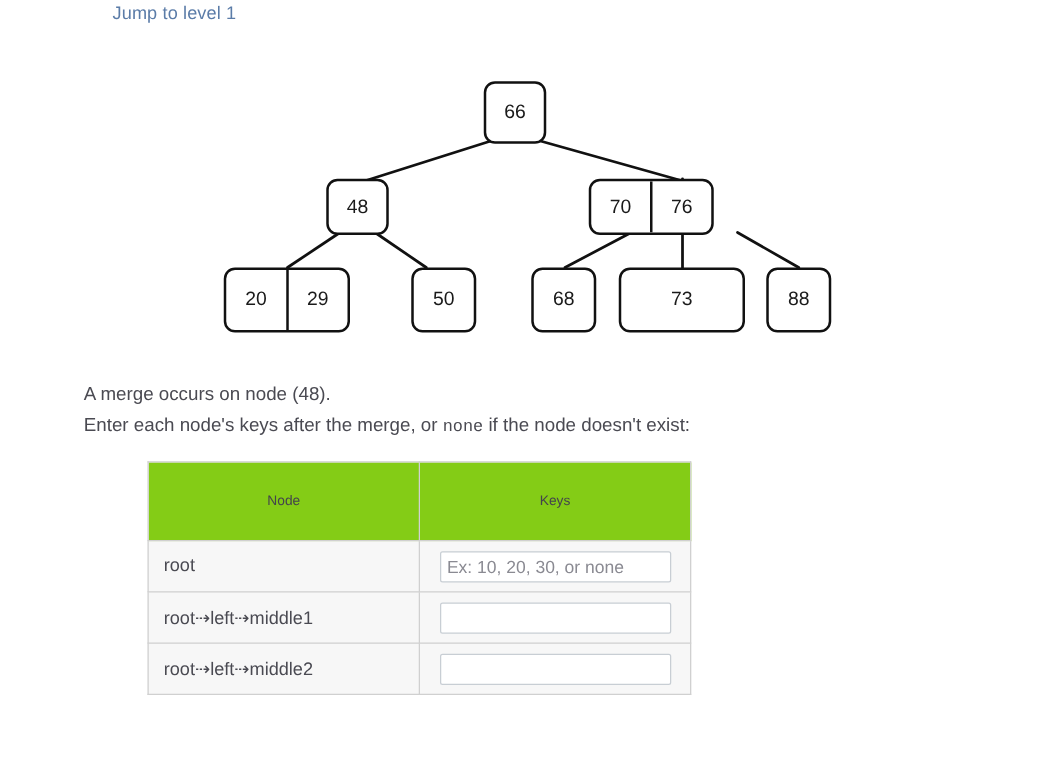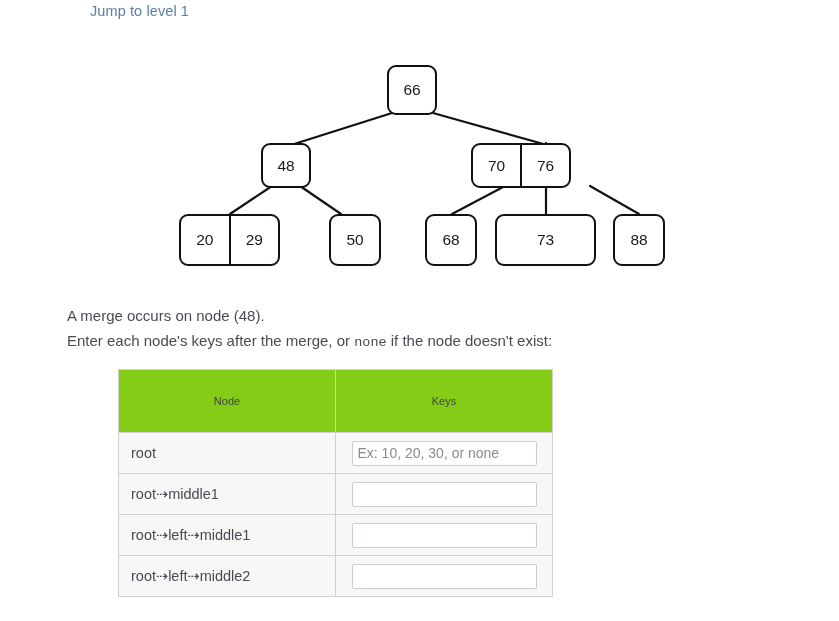--- a/index.html
+++ b/index.html
@@ -200,24 +200,20 @@
       <th>Node</th>
       <th>Keys</th>
     </tr>
   </thead>
   <tbody id="table-body">
       <tr>
         <td>root</td>
         <td class="keys-cell"><input type="text" class="keys-input" placeholder="Ex: 10, 20, 30, or none" style=""></td>
       </tr>
       <tr>
-        <td>root⇢middle1</td>
-        <td class="keys-cell"><input type="text" class="keys-input" style=""></td>
-      </tr>
-      <tr>
         <td>root⇢left⇢middle1</td>
         <td class="keys-cell"><input type="text" class="keys-input" style=""></td>
       </tr>
       <tr>
         <td>root⇢left⇢middle2</td>
         <td class="keys-cell"><input type="text" class="keys-input" style=""></td>
       </tr>
     </tbody>
 </table>
 

